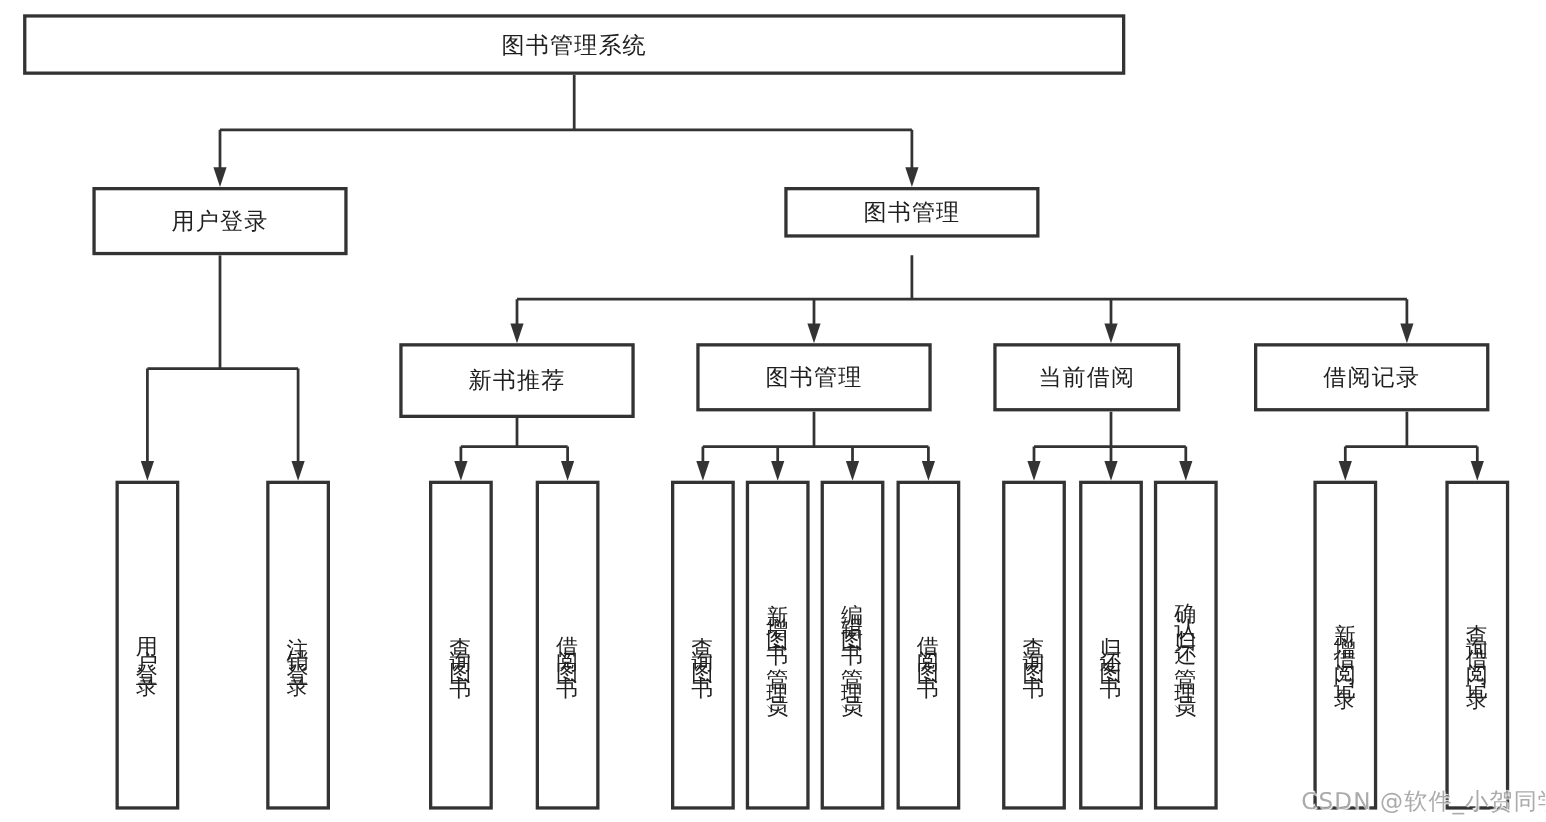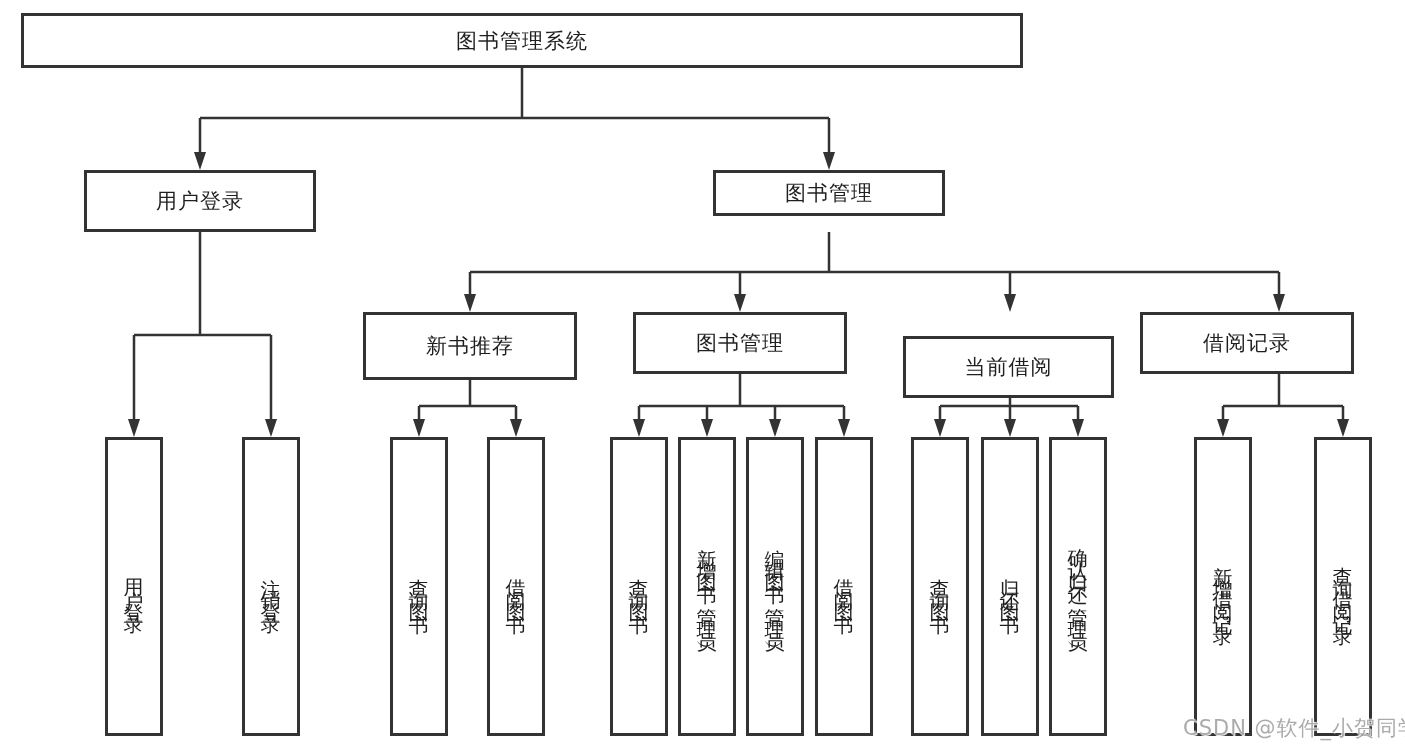--- a/index.html
+++ b/index.html
@@ -111,21 +111,21 @@
   <div class="box" style="left:713px; top:170px; width:232px; height:46px;text-align:right;">
     <span class="label">图书管理</span>
   </div>
 
   <div class="box" style="left:363px; top:312px; width:214px; height:68px;">
     <span class="label">新书推荐</span>
   </div>
   <div class="box" style="left:633px; top:312px; width:214px; height:62px;">
     <span class="label">图书管理</span>
   </div>
-  <div class="box" style="left:903px; top:312px; width:211px; height:62px;margin-top:24px;">
+  <div class="box" style="left:903px; top:312px; width:170px; height:62px;">
     <span class="label">当前借阅</span>
   </div>
   <div class="box" style="left:1140px; top:312px; width:214px; height:62px;">
     <span class="label">借阅记录</span>
   </div>
 
   <div class="box leaf" style="left:105px;">
     <span class="label">用户登录</span>
   </div>
   <div class="box leaf" style="left:242px;">

